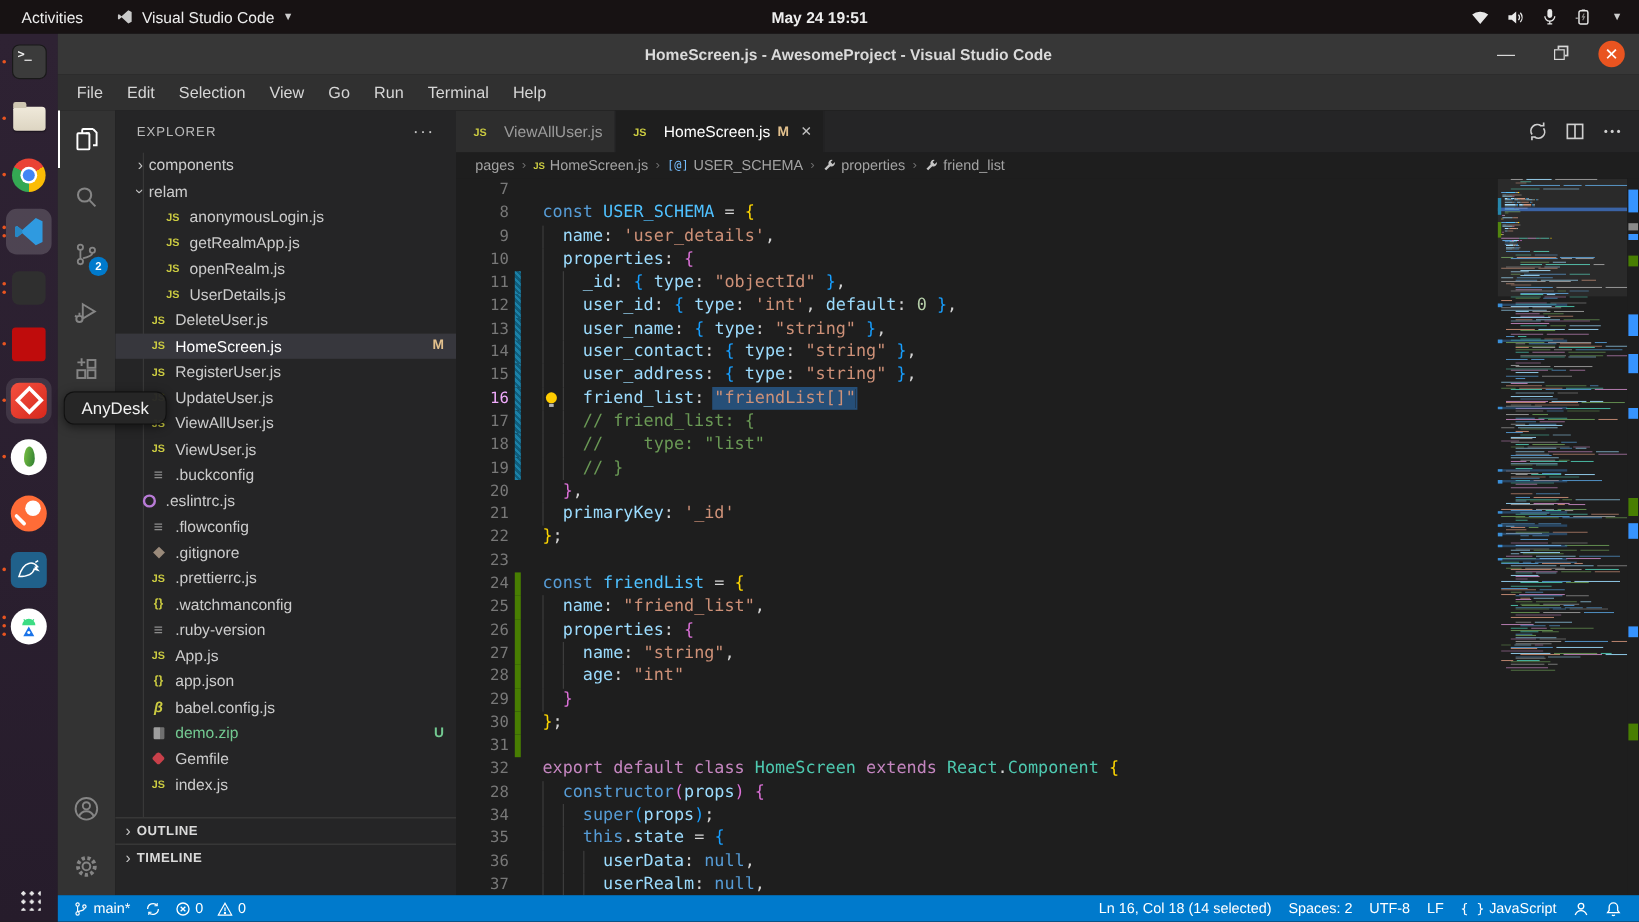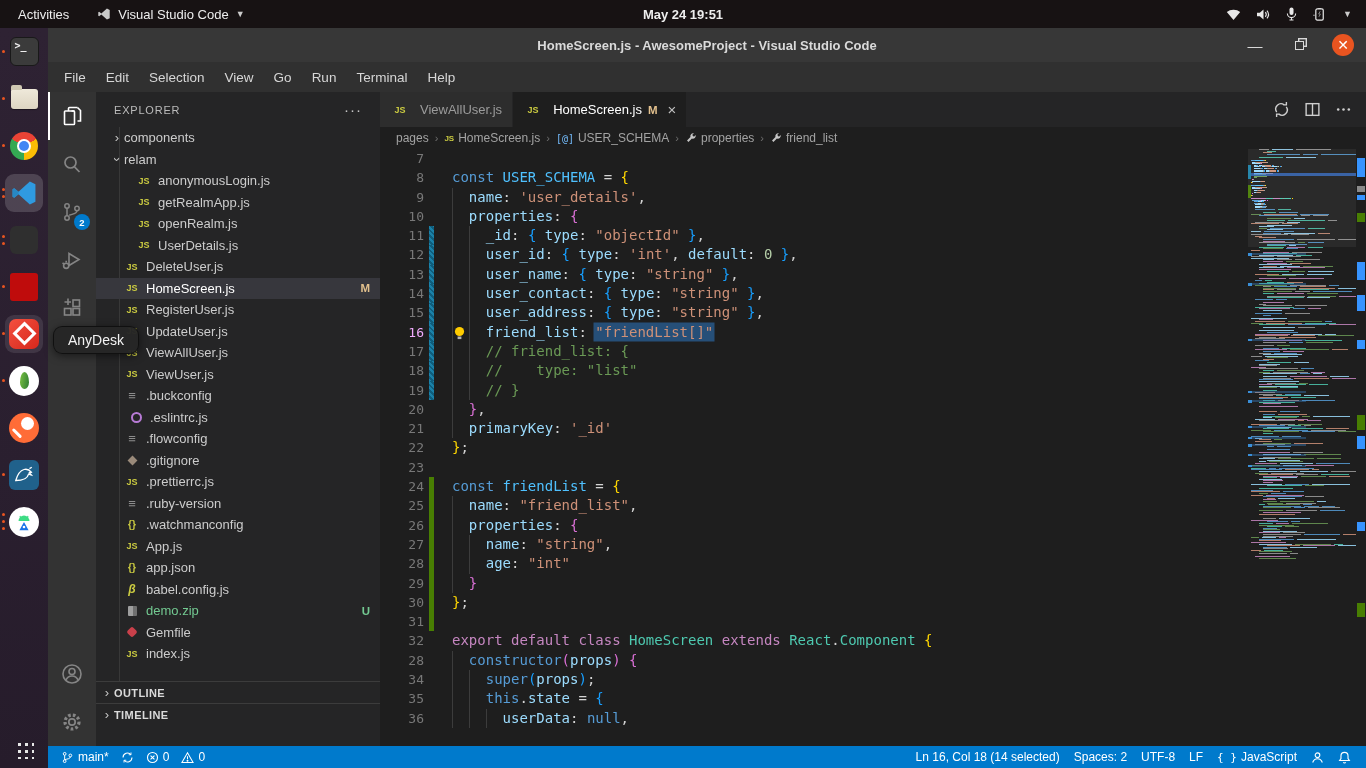--- a/index.html
+++ b/index.html
@@ -439,43 +439,43 @@
             <span>ViewAllUser.js</span>
           </div>
           <div class="frow" style="padding-left: 28px;">
             <span class="fi fi-js"></span>
             <span>ViewUser.js</span>
           </div>
           <div class="frow" style="padding-left: 28px;">
             <span class="fi fi-cfg"></span>
             <span>.buckconfig</span>
           </div>
-          <div class="frow" style="padding-left: 32px;">
+          <div class="frow" style="padding-left: 20px;">
             <span class="fi fi-eslint"></span>
             <span>.eslintrc.js</span>
           </div>
           <div class="frow" style="padding-left: 28px;">
             <span class="fi fi-cfg"></span>
             <span>.flowconfig</span>
           </div>
           <div class="frow" style="padding-left: 28px;">
             <span class="fi fi-git"></span>
             <span>.gitignore</span>
           </div>
           <div class="frow" style="padding-left: 28px;">
             <span class="fi fi-js"></span>
             <span>.prettierrc.js</span>
           </div>
           <div class="frow" style="padding-left: 28px;">
+            <span class="fi fi-json"></span>
+            <span>.watchmanconfig</span>
+          </div>
+          <div class="frow" style="padding-left: 28px;">
             <span class="fi fi-cfg"></span>
             <span>.ruby-version</span>
-          </div>
-          <div class="frow" style="padding-left: 28px;">
-            <span class="fi fi-json"></span>
-            <span>.watchmanconfig</span>
           </div>
           <div class="frow" style="padding-left: 28px;">
             <span class="fi fi-js"></span>
             <span>App.js</span>
           </div>
           <div class="frow" style="padding-left: 28px;">
             <span class="fi fi-json"></span>
             <span>app.json</span>
           </div>
           <div class="frow" style="padding-left: 28px;">
@@ -601,20 +601,21 @@
           <div class="cl"><span class="ln">27</span><span class="gmark add"></span><span class="iguide" style="left: 72px;"></span><span class="iguide" style="left: 88.86px;"></span><span class="tk-pun">    </span><span class="tk-var">name</span><span class="tk-pun">: </span><span class="tk-str">"string"</span><span class="tk-pun">,</span></div>
           <div class="cl"><span class="ln">28</span><span class="gmark add"></span><span class="iguide" style="left: 72px;"></span><span class="iguide" style="left: 88.86px;"></span><span class="tk-pun">    </span><span class="tk-var">age</span><span class="tk-pun">: </span><span class="tk-str">"int"</span></div>
           <div class="cl"><span class="ln">29</span><span class="gmark add"></span><span class="iguide" style="left: 72px;"></span><span class="tk-pun">  </span><span class="tk-b2">}</span></div>
           <div class="cl"><span class="ln">30</span><span class="gmark add"></span><span class="tk-b1">}</span><span class="tk-pun">;</span></div>
           <div class="cl"><span class="ln">31</span><span class="gmark add"></span></div>
           <div class="cl"><span class="ln">32</span><span class="tk-ctl">export default class </span><span class="tk-typ">HomeScreen</span><span class="tk-ctl"> extends </span><span class="tk-typ">React</span><span class="tk-pun">.</span><span class="tk-typ">Component</span><span class="tk-pun"> </span><span class="tk-b1">{</span></div>
           <div class="cl"><span class="ln">28</span><span class="iguide" style="left: 72px;"></span><span class="tk-pun">  </span><span class="tk-kw">constructor</span><span class="tk-b2">(</span><span class="tk-var">props</span><span class="tk-b2">)</span><span class="tk-pun"> </span><span class="tk-b2">{</span></div>
           <div class="cl"><span class="ln">34</span><span class="iguide" style="left: 72px;"></span><span class="iguide" style="left: 88.86px;"></span><span class="tk-pun">    </span><span class="tk-kw">super</span><span class="tk-b3">(</span><span class="tk-var">props</span><span class="tk-b3">)</span><span class="tk-pun">;</span></div>
           <div class="cl"><span class="ln">35</span><span class="iguide" style="left: 72px;"></span><span class="iguide" style="left: 88.86px;"></span><span class="tk-pun">    </span><span class="tk-kw">this</span><span class="tk-pun">.</span><span class="tk-var">state</span><span class="tk-pun"> = </span><span class="tk-b3">{</span></div>
           <div class="cl"><span class="ln">36</span><span class="iguide" style="left: 72px;"></span><span class="iguide" style="left: 88.86px;"></span><span class="iguide" style="left: 105.72px;"></span><span class="tk-pun">      </span><span class="tk-var">userData</span><span class="tk-pun">: </span><span class="tk-kw">null</span><span class="tk-pun">,</span></div>
+          <div class="cl"><span class="ln">37</span><span class="iguide" style="left: 72px;"></span><span class="iguide" style="left: 88.86px;"></span><span class="iguide" style="left: 105.72px;"></span><span class="tk-pun">      </span><span class="tk-var">userRealm</span><span class="tk-pun">: </span><span class="tk-kw">null</span><span class="tk-pun">,</span></div>
         </div>
       <div class="minimap" id="minimap">
           <div class="mm-row">
             <span style="width: 8px; background: transparent;"></span>
             <span style="width: 10.3533px; background: rgb(157, 157, 157); opacity: 0.85;"></span>
             <span style="width: 3px; background: transparent;"></span>
             <span style="width: 20.8623px; background: rgb(156, 220, 254); opacity: 0.85;"></span>
             <span style="width: 3px; background: transparent;"></span>
             <span style="width: 35.09px; background: rgb(157, 157, 157); opacity: 0.85;"></span>
             <span style="width: 3px; background: transparent;"></span>

